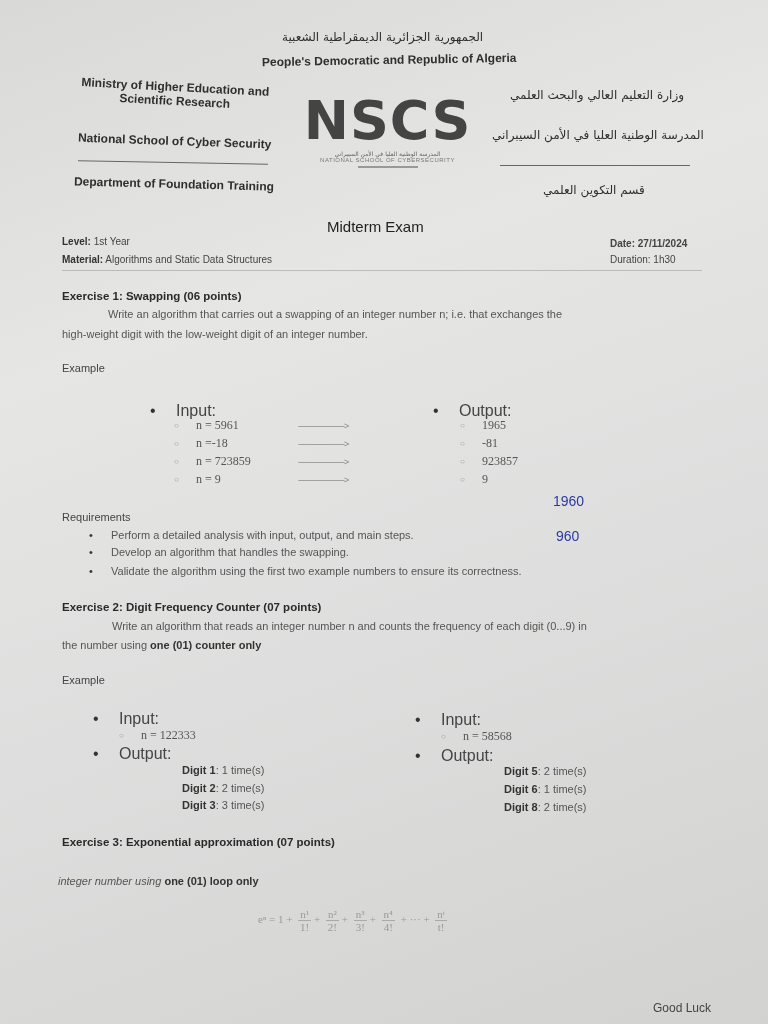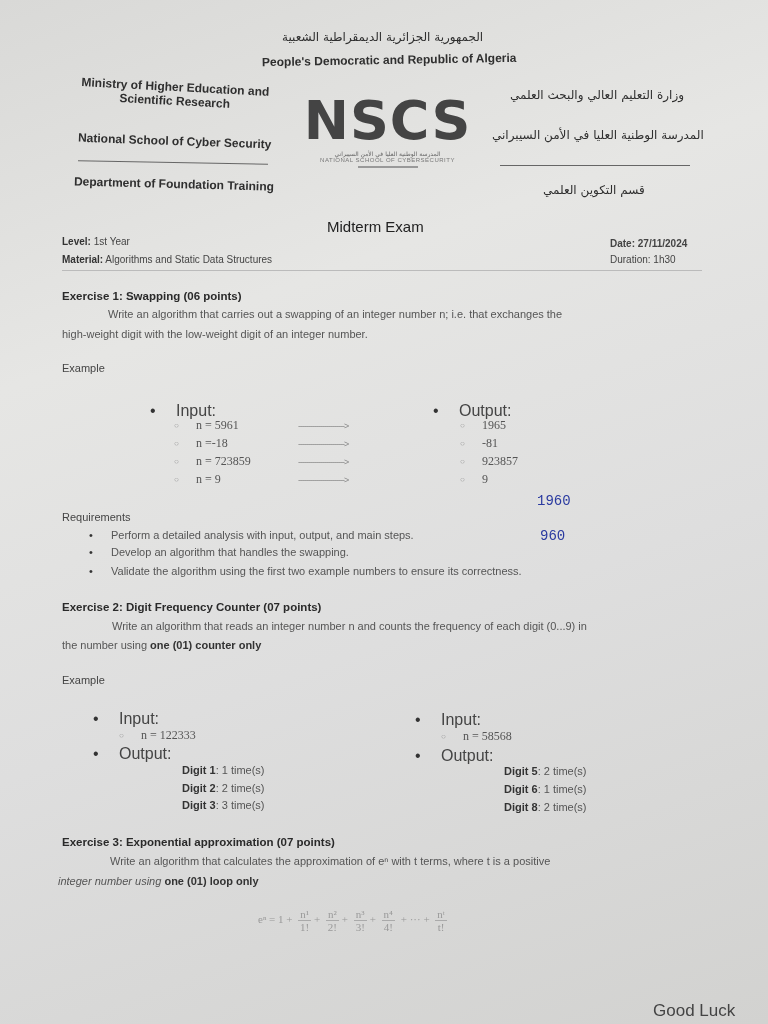--- a/index.html
+++ b/index.html
@@ -31,26 +31,26 @@
   .label { font-size:11px; color:#444; }
   .bullet { font-size:16px; color:#444; }
   .bullet::before { content:"•"; position:absolute; left:-26px; color:#333; }
   .sub { font-family:"Liberation Serif", serif; font-size:12px; color:#555; }
   .sub::before { content:"○"; position:absolute; left:-22px; font-size:8px; top:3px; color:#999; }
   .arrow { font-size:9px; color:#888; letter-spacing:-1px; }
   .req { font-size:11px; color:#555; }
   .req::before { content:"•"; position:absolute; left:-22px; color:#333; }
   .digit { font-size:11px; color:#555;padding-left:40px; }
   .digit b { color:#333; }
-  .hand { font-family:Liberation Mono, monospace; color:#2a3aa0; font-size:14px; }
+  .hand { font-family:Liberation Sans, sans-serif; color:#2a3aa0; font-size:14px;margin-left:16px; }
   .formula { font-family:"Liberation Serif", serif; font-size:11px; color:#999; }
   .frac { display:inline-block; text-align:center; vertical-align:middle; margin:0 3px; }
   .frac .num { display:block; border-bottom:1px solid #aaa; padding:0 2px; }
   .frac .den { display:block; }
-  .good { font-size:17px; color:#444; }
+  .good { font-size:12px; color:#444; }
 </style>
 </head>
 <body>
 
 <div class="page">
 
   <div class="abs hdr-ar" style="left:282px;top:30px;">الجمهورية الجزائرية الديمقراطية الشعبية</div>
   <div class="abs hdr-en" style="left:262px;top:53px;transform:rotate(-1deg);">People's Democratic and Republic of Algeria</div>
 
   <div class="abs hdr-en c" style="left:80px;top:80px;width:190px;transform:rotate(3deg);">
@@ -151,21 +151,20 @@
     <b>Digit 5</b><span>: 2 time(s)</span>
   </div>
   <div class="abs digit" style="left:464px;top:783px;">
     <b>Digit 6</b><span>: 1 time(s)</span>
   </div>
   <div class="abs digit" style="left:464px;top:801px;">
     <b>Digit 8</b><span>: 2 time(s)</span>
   </div>
 
   <div class="abs ex-title" style="left:62px;top:836px;">Exercise 3: Exponential approximation (07 points)</div>
-  <div class="abs para" style="left:110px;top:852px;">Write an algorithm that calculates the approximation of eⁿ with t terms, where t is a positive</div>
   <div class="abs para" style="left:58px;top:872px;">
     <i>integer number using </i><b style="color:#333">one (01) loop only</b>
   </div>
 
   <div class="abs formula" style="left:258px;top:908px;">
     <span>eⁿ = 1 +</span>
     <span class="frac"><span class="num">n¹</span><span class="den">1!</span></span>+
     <span class="frac"><span class="num">n²</span><span class="den">2!</span></span>+
     <span class="frac"><span class="num">n³</span><span class="den">3!</span></span>+
     <span class="frac"><span class="num">n⁴</span><span class="den">4!</span></span>

